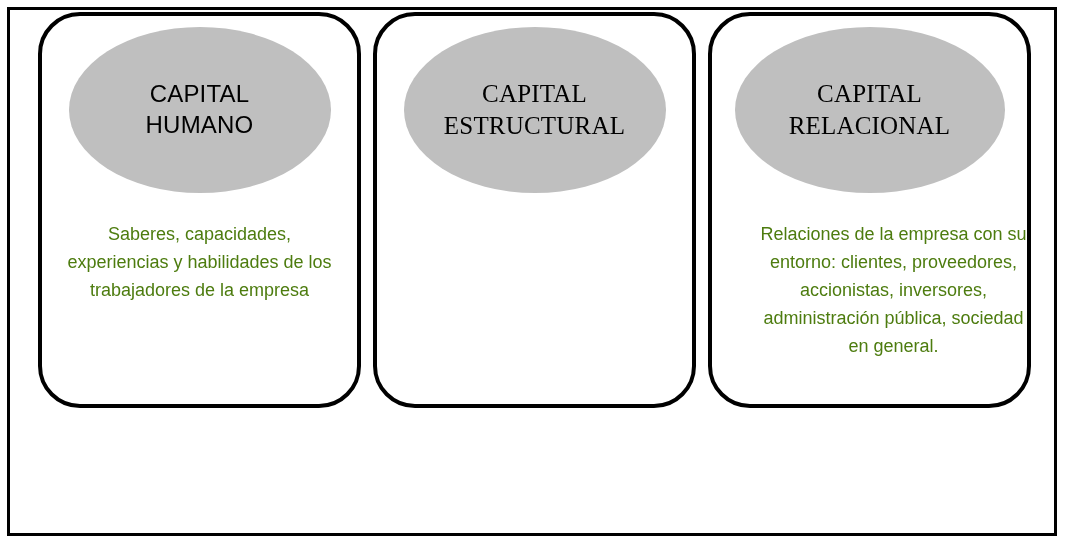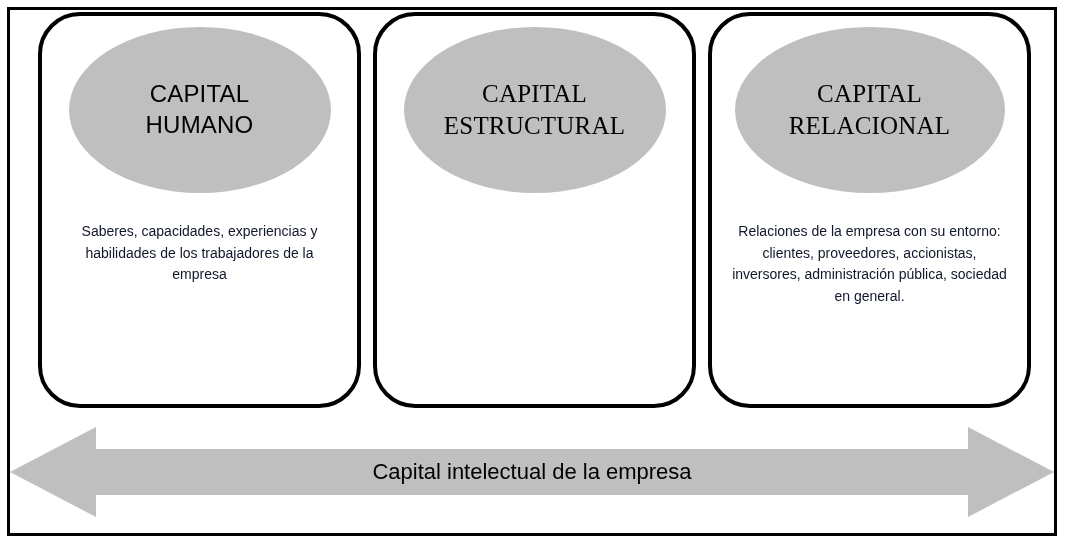--- a/index.html
+++ b/index.html
@@ -89,26 +89,26 @@
     font-size: 25px;
   }
 
   .card-body {
     position: absolute;
     left: 50%;
     transform: translateX(-50%);
     top: 205px;
     width: 278px;
     text-align: center;
-    color: #0f172a;
+    color: #4d7c0f;
     font-family: "Liberation Sans", sans-serif;
-    font-size: 14px;
+    font-size: 18px;
     line-height: 1.55;
   }
-  .card-3 .card-body { width: 284px; }
+  .card-3 .card-body { width: 284px; margin-left: 24px; }
 
   
   .arrow-band {
     position: absolute;
     left: 10px;
     top: 424px;
     width: 1044px;
     height: 96px;
   }
   .arrow-svg {
@@ -158,20 +158,14 @@
     <div class="card card-3">
       <div class="ellipse">
         <div class="ellipse-title">CAPITAL
 RELACIONAL</div>
       </div>
       <div class="card-body">Relaciones de la empresa con su entorno: clientes, proveedores, accionistas, inversores, administración pública, sociedad en general.</div>
     </div>
 
   </div>
 
-  <div class="arrow-band">
-    <svg class="arrow-svg" viewBox="0 0 1044 96" preserveAspectRatio="none">
-      <polygon points="0,48 86,3 86,25 958,25 958,3 1044,48 958,93 958,71 86,71 86,93" fill="#BFBFBF"></polygon>
-    </svg>
-    <div class="arrow-label">Capital intelectual de la empresa</div>
-  </div>
 
 </div>
 
 </body></html>

